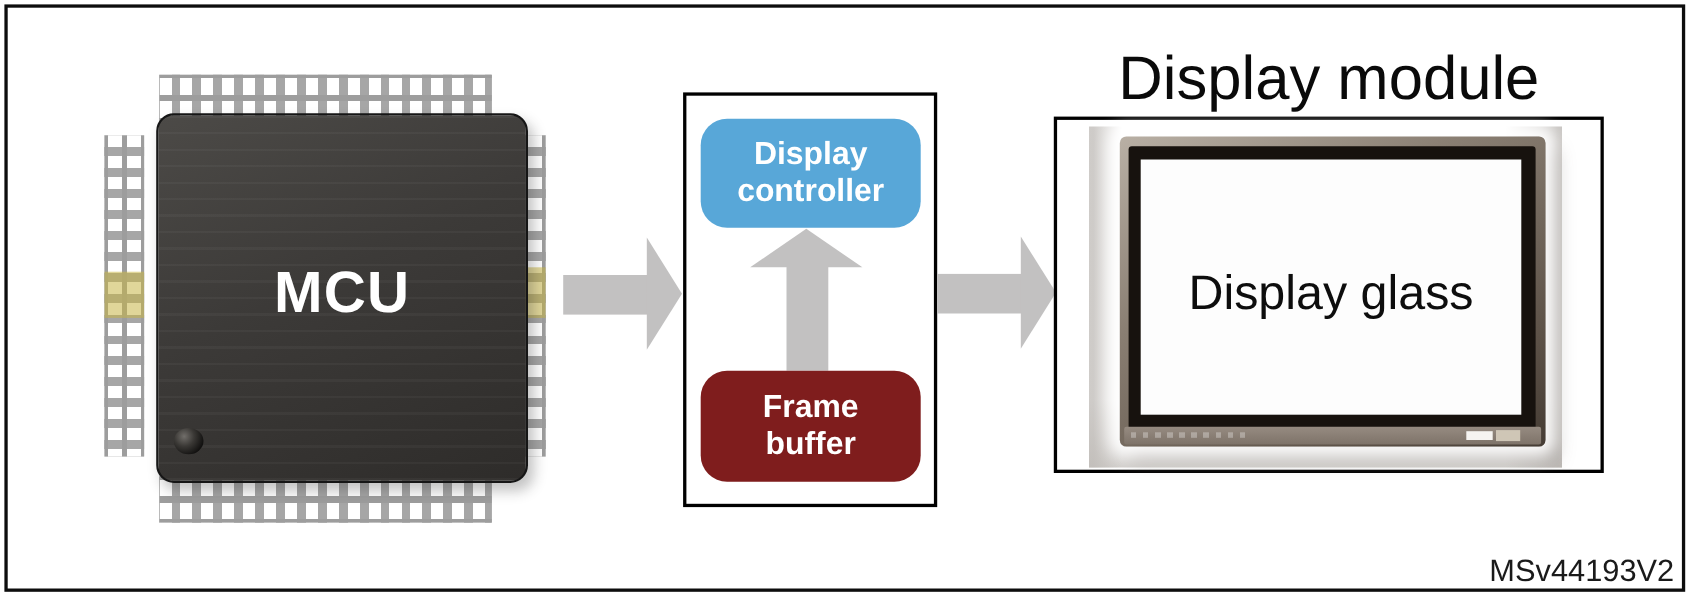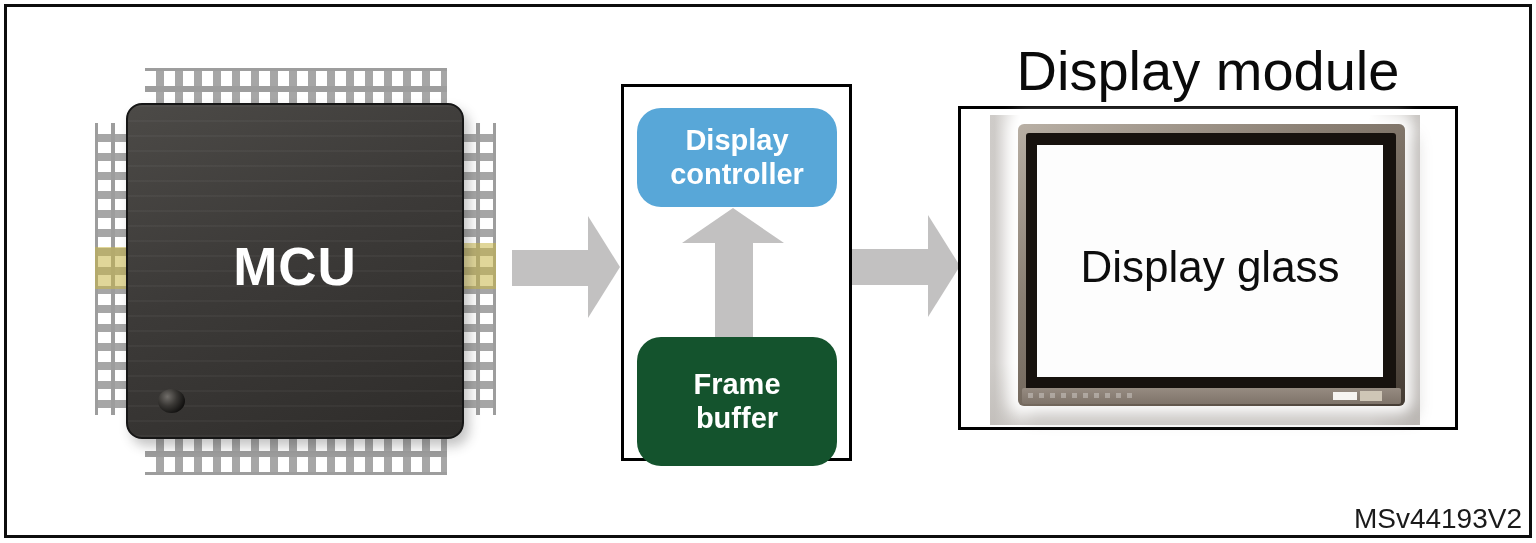--- a/index.html
+++ b/index.html
@@ -33,21 +33,21 @@
   .pins-top    { left:145px; top:68px;  width:302px; height:42px; }
   .pins-bottom { left:145px; top:433px; width:302px; height:42px; }
   .pins-left   { left:95px;  top:123px; width:36px;  height:292px; }
   .pins-right  { left:460px; top:123px; width:36px;  height:292px; }
   .gold-pad {
     position:absolute; background:rgba(198,180,70,0.55); pointer-events:none;
   }
   .gold-left  { left:95px;  top:247px; width:36px; height:42px; }
   .gold-right { left:460px; top:243px; width:36px; height:46px; }
   .chip-body {
-    position:absolute; left:126px; top:103px; width:338px; height:336px;
+    position:absolute; left:142px; top:103px; width:338px; height:336px;
     border-radius:16px; border:2px solid #161616;
     background:
       repeating-linear-gradient(to bottom, rgba(255,255,255,0.035) 0 2px, rgba(0,0,0,0) 2px 15px),
       linear-gradient(155deg, #4c4a47 0%, #3c3a38 45%, #2e2c2a 100%);
     box-shadow: 5px 7px 12px rgba(40,40,40,0.28);
     display:flex; align-items:center; justify-content:center;
   }
   .mcu-label {
     color:#ffffff; font-size:53px; font-weight:bold; letter-spacing:1px;
     margin-top:-10px;
@@ -75,21 +75,21 @@
     position:absolute; left:621px; top:84px; width:231px; height:377px;
     border:3px solid #000000; background:#ffffff;
   }
   .node {
     position:absolute; width:200px; border-radius:24px;
     display:flex; align-items:center; justify-content:center; text-align:center;
     color:#ffffff; font-weight:bold; font-size:29px; line-height:1.17;
     padding:0 24px;
   }
   .node-controller { left:637px; top:108px; height:99px;  background:#58a7d8; }
-  .node-buffer     { left:637px; top:337px; height:129px; background:#14532d; }
+  .node-buffer     { left:637px; top:337px; height:101px; background:#7f1d1d; }
 
   
   .dm-title {
     position:absolute; left:958px; top:38px; width:500px;
     text-align:center; font-size:56px; color:#0a0a0a; white-space:nowrap;
   }
   .dm-box {
     position:absolute; left:958px; top:106px; width:500px; height:324px;
     border:3px solid #000000; background:#ffffff;
   }

